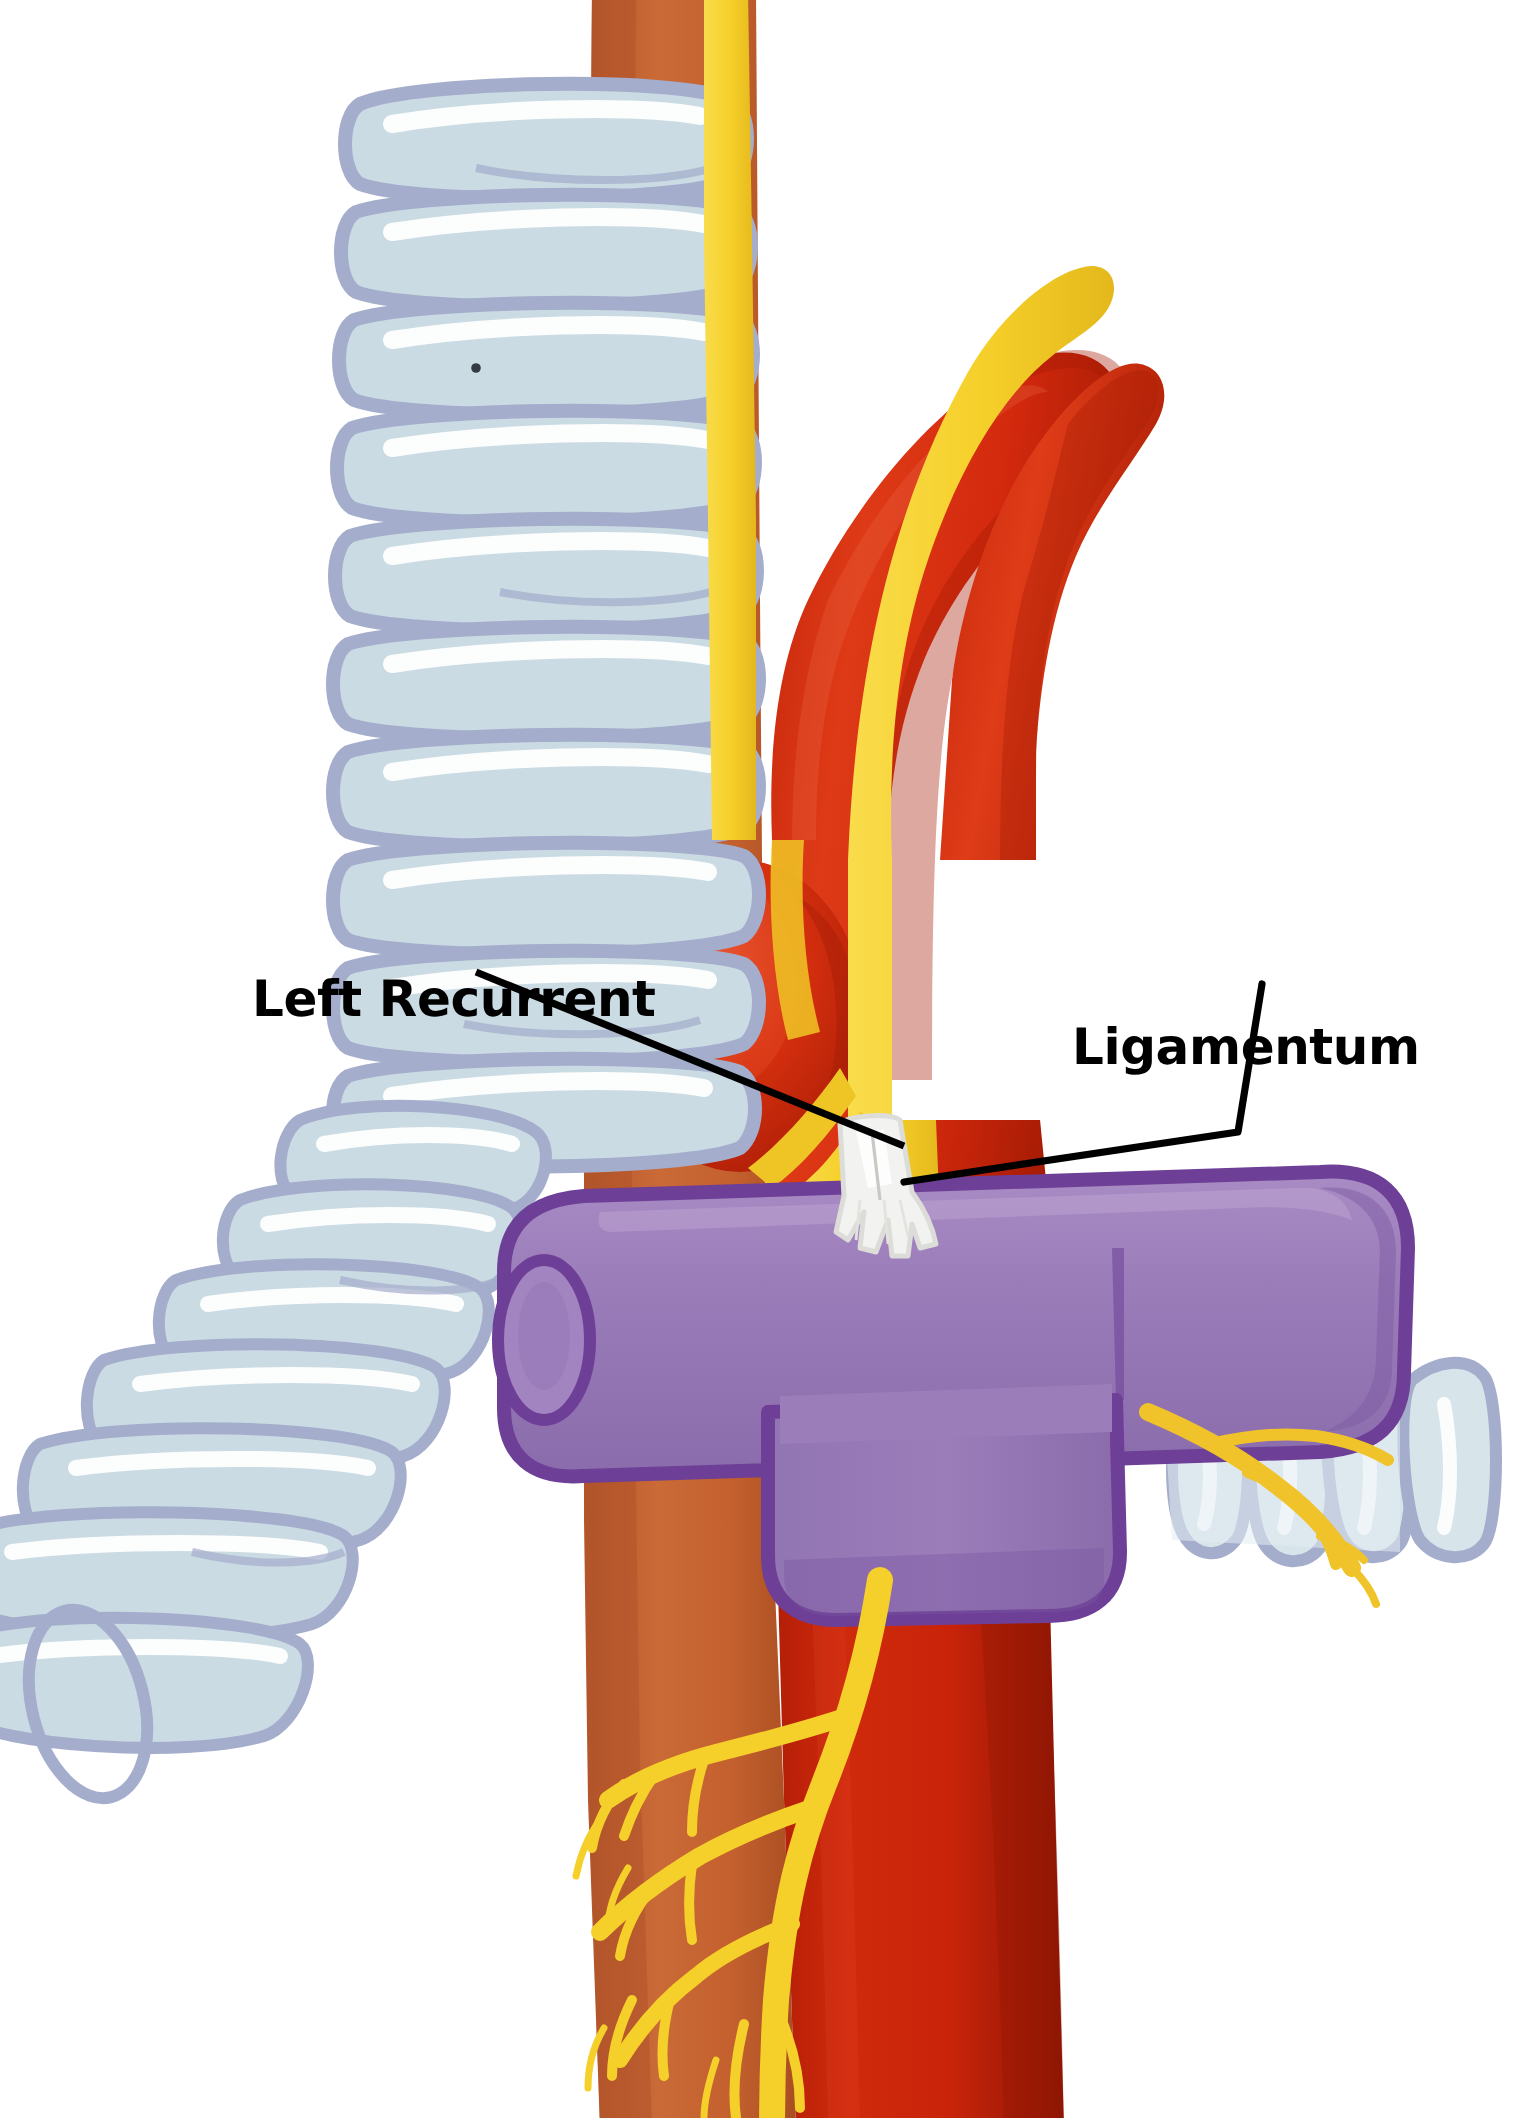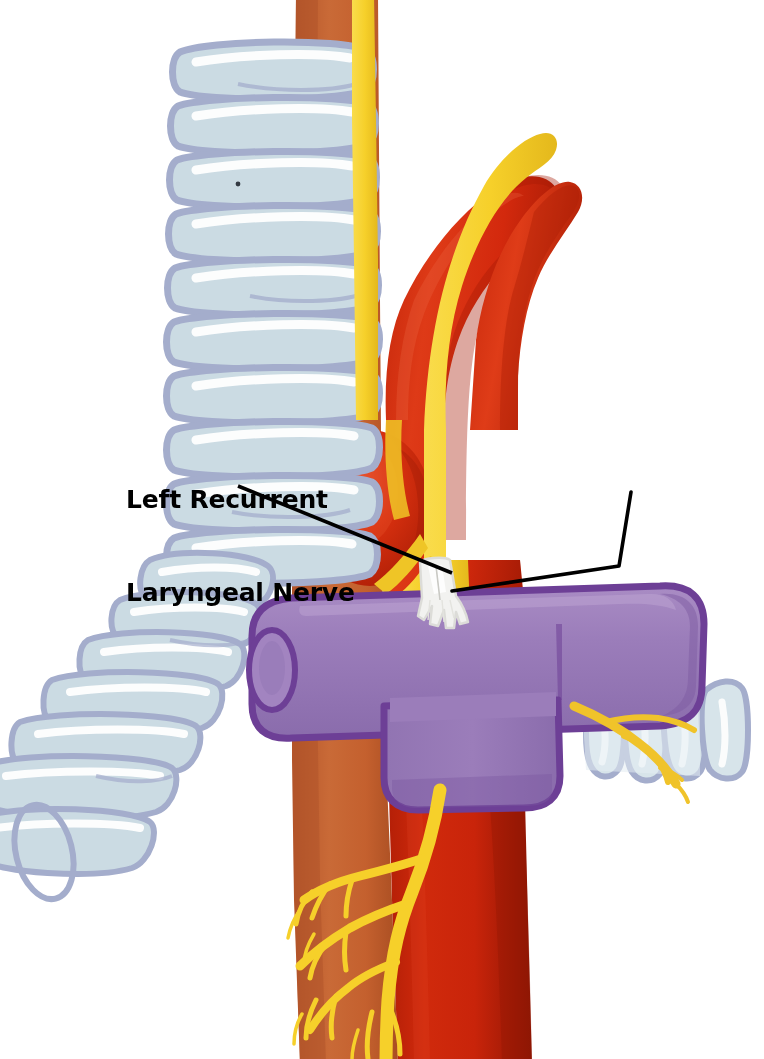--- a/index.html
+++ b/index.html
@@ -334,19 +334,19 @@
 
     <g stroke="#000000" fill="none">
       <line x1="238" y1="486" x2="452" y2="573" stroke-width="3.6"></line>
       <polyline points="631,492 619,566 452,591" stroke-width="3.6" stroke-linejoin="round" stroke-linecap="round"></polyline>
     </g>
 
   </svg>
 
   <div class="anno-label" id="label-lrln">
     <div>Left Recurrent</div>
-    <div>Laryngeal Nerve</div>
   </div>
 
   <div class="anno-label" id="label-la">
+    <div>Ligamentum</div>
   </div>
 
 </div>
 
 </body></html>

